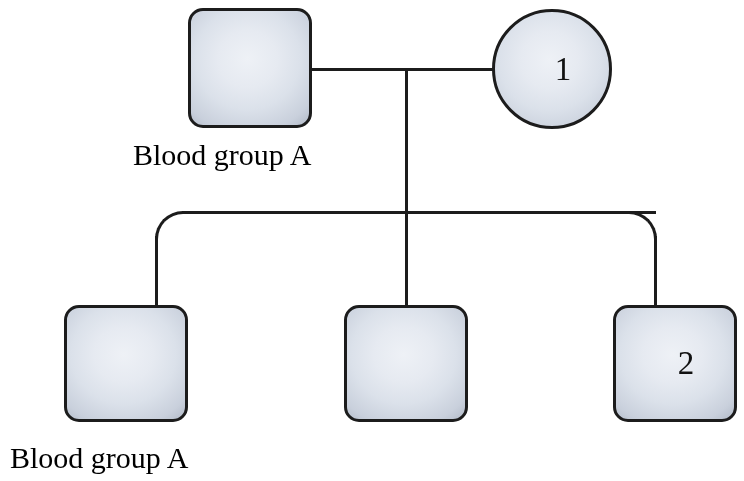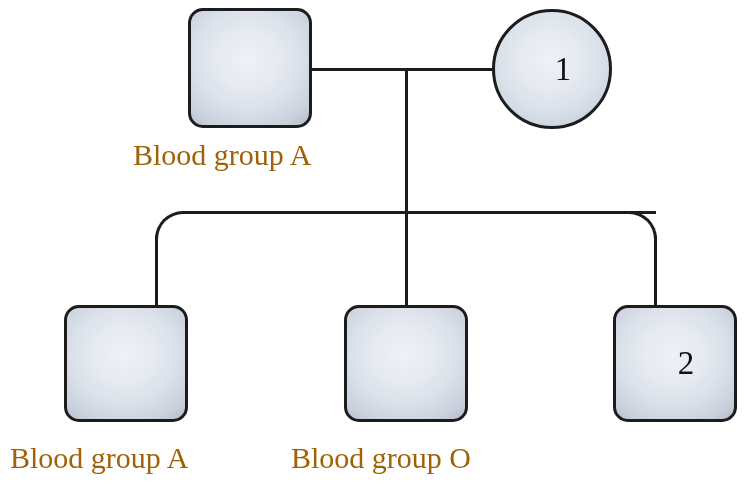--- a/index.html
+++ b/index.html
@@ -47,21 +47,21 @@
     font-family: "Liberation Serif", "DejaVu Serif", serif;
     position: relative;
   }
   .num-offset-right {
     left: 11px;
   }
   .label {
     position: absolute;
     font-size: 30px;
     line-height: 1;
-    color: #a16207;
+    color: #000000;
     white-space: nowrap;
     font-family: "Liberation Serif", "DejaVu Serif", serif;
   }
   .line {
     position: absolute;
     background: #1c1c1c;
   }
   .h-line { height: 3px; }
   .v-line { width: 3px; }
   .corner {
@@ -112,20 +112,19 @@
   <div class="line v-line" style="left:654px; top:236px; height:72px;"></div>
 
   <div class="shape square" style="left:64px; top:305px; width:124px; height:117px;">
     <span class="node-number"></span>
   </div>
   <div class="label" style="left:10px; top:443px;">Blood group A</div>
 
   <div class="shape square" style="left:344px; top:305px; width:124px; height:117px;">
     <span class="node-number"></span>
   </div>
-  <div class="label" style="left:291px; top:443px;">Blood group O</div>
 
   <div class="shape square" style="left:613px; top:305px; width:124px; height:117px;">
     <span class="node-number num-offset-right">2</span>
   </div>
   <div class="label" style="left:613px; top:443px;"></div>
 
 </div>
 
 </body></html>

